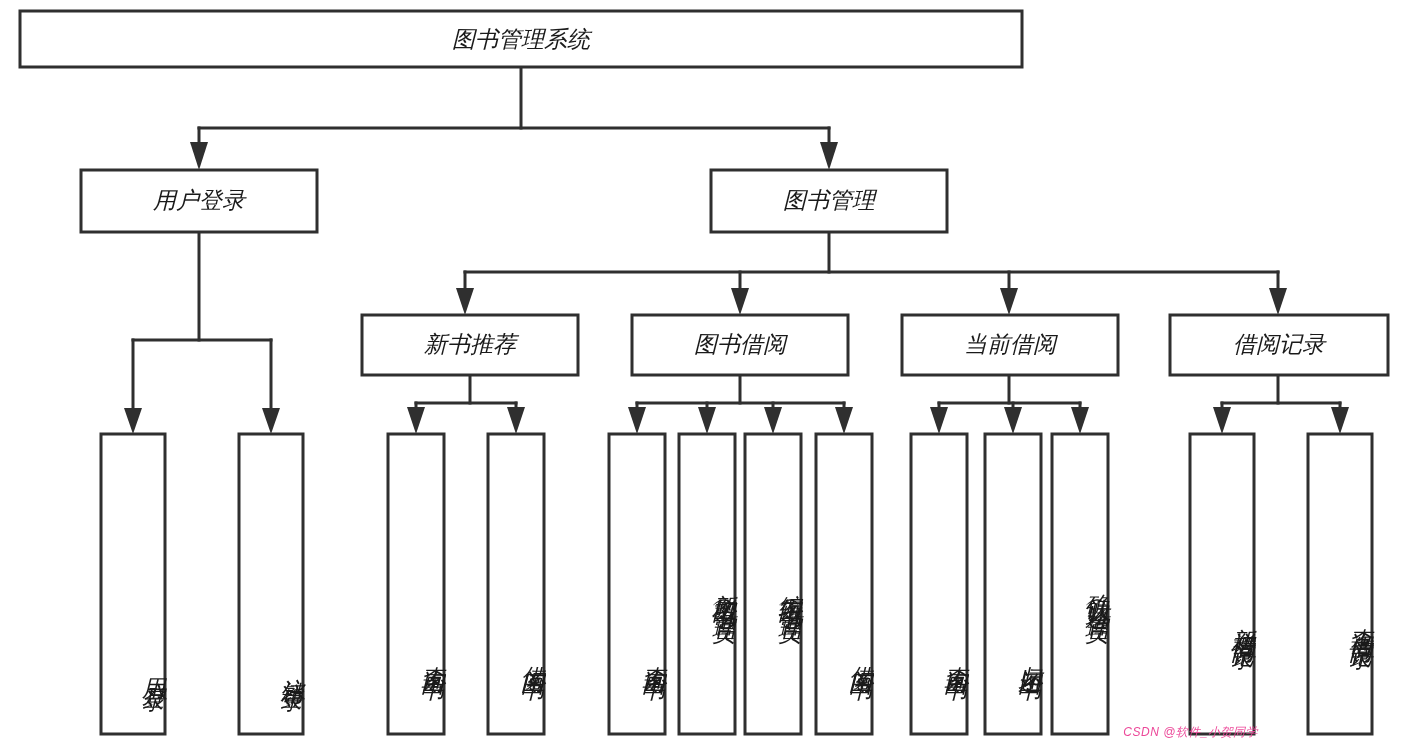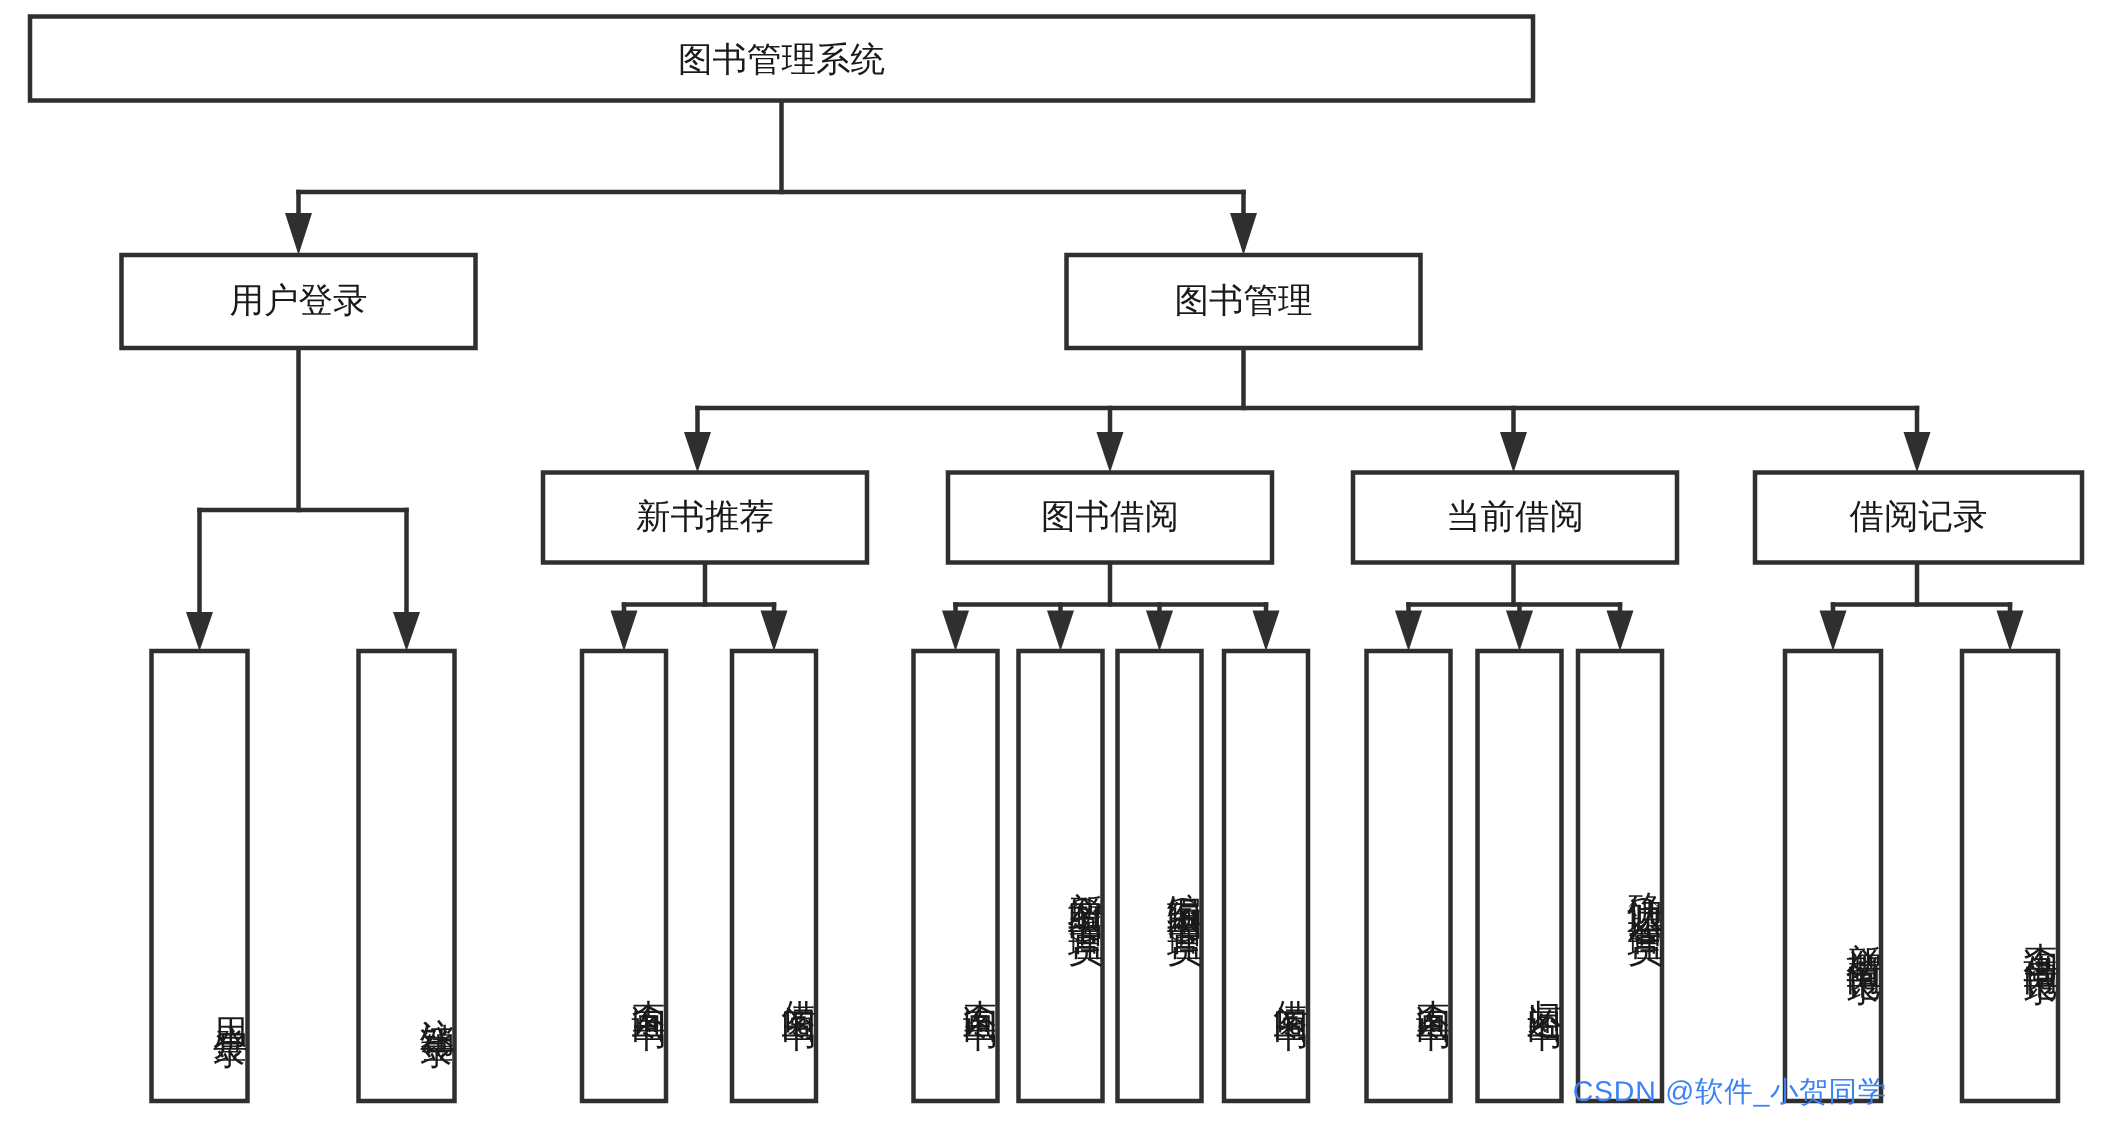--- a/index.html
+++ b/index.html
@@ -11,20 +11,21 @@
     width: 1405px;
     height: 747px;
     font-family: "Liberation Sans", "DejaVu Sans", sans-serif;
     overflow: hidden;
   }
   #diagram-root {
     position: relative;
     width: 1266px;
     height: 747px;
     background: #ffffff;
+    font-style: italic;
   }
   svg.tree {
     position: absolute;
     left: 0;
     top: 0;
     width: 1405px;
     height: 747px;
     display: block;
   }
   .node-rect {
@@ -62,22 +63,22 @@
     color: #1a1a1a;
     letter-spacing: 4px;
     white-space: nowrap;
     pointer-events: none;
   }
   .watermark {
     position: absolute;
     right: 8px;
     bottom: 6px;
     font-family: "Liberation Sans", "DejaVu Sans", sans-serif;
-    font-size: 19px;
-    color: #3b82f6;
+    font-size: 12px;
+    color: #ec4899;
     letter-spacing: 0.5px;
     white-space: nowrap;
   }
 </style>
 </head>
 <body>
 
 <div id="diagram-root">
 
   <svg class="tree" viewBox="0 0 1405 747">

